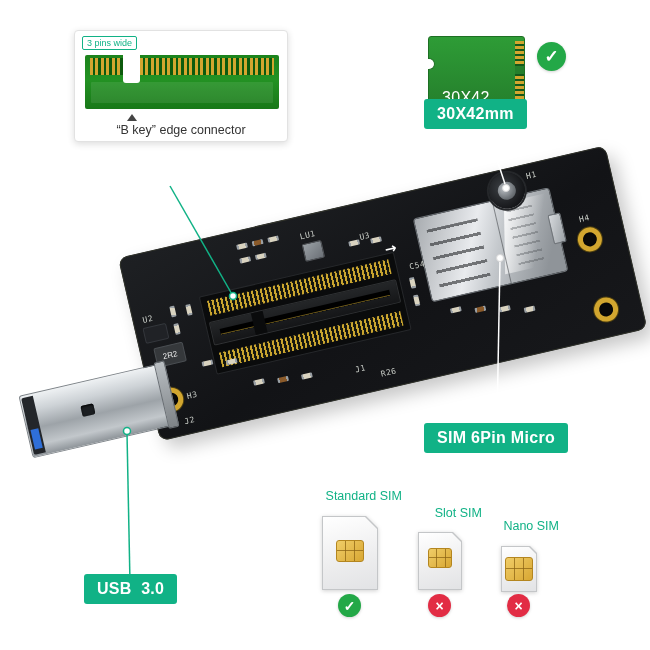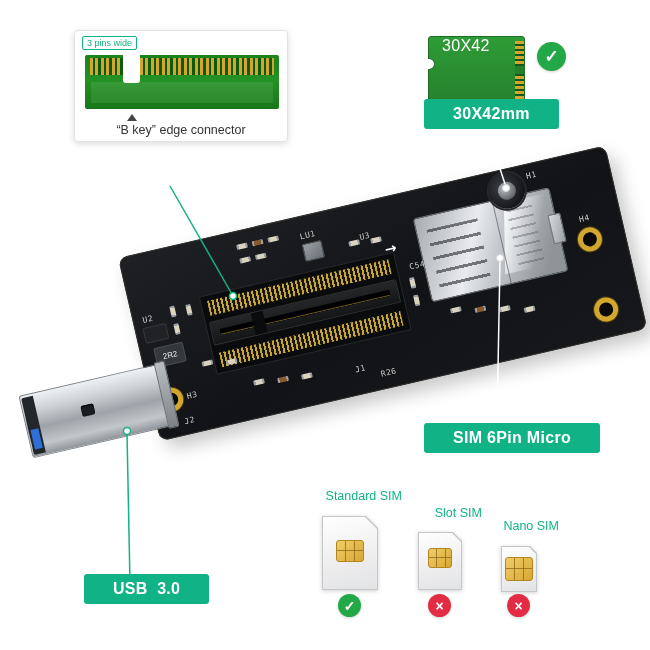--- a/index.html
+++ b/index.html
@@ -5,21 +5,21 @@
   :root{
     --teal:#11b286; --green:#23a847; --red:#e22c44; --gold:#d2a62f;
     --pcb-green:#239223; --usb-blue:#2f6fd8;
   }
   *{margin:0;padding:0;box-sizing:border-box;}
   body{width:650px;height:650px;font-family:"Liberation Sans",sans-serif;background:#fff;}
   .stage{position:relative;width:650px;height:650px;background:#fff;overflow:hidden;}
 
   
   .badge{position:absolute;background:var(--teal);color:#fff;font-weight:bold;font-size:16px;
-    padding:6px 29px;border-radius:3px;letter-spacing:.3px;z-index:7;white-space:pre;}
+    padding:6px 13px;border-radius:3px;letter-spacing:.3px;z-index:7;white-space:pre;}
 
   
   .leaders{position:absolute;left:0;top:0;z-index:6;pointer-events:none;}
 
   
   .edge-card{position:absolute;left:74px;top:30px;width:214px;height:112px;background:#fff;
     border:1px solid #e2e2e2;border-radius:4px;box-shadow:0 2px 7px rgba(0,0,0,.14);z-index:3;}
   .pins-tag{position:absolute;left:7px;top:5px;font-size:9px;color:var(--teal);
     border:1px solid var(--teal);padding:1px 4px;border-radius:2px;background:#fff;z-index:2;}
   .edge-pcb{position:absolute;left:10px;top:24px;width:194px;height:54px;border-radius:2px;
@@ -30,21 +30,21 @@
   .pin-right{left:55px;width:134px;}
   .notch{position:absolute;left:38px;top:-2px;width:17px;height:30px;background:#fff;border-radius:0 0 3px 3px;}
   .edge-inner{position:absolute;left:6px;top:27px;width:182px;height:21px;background:rgba(255,255,255,.09);border-radius:1px;}
   .edge-arrow{position:absolute;left:52px;top:83px;width:0;height:0;
     border-left:5px solid transparent;border-right:5px solid transparent;border-bottom:7px solid #444;}
   .edge-caption{position:absolute;left:0;right:0;top:92px;text-align:center;font-size:12.5px;color:#333;}
 
   
   .m2-card{position:absolute;left:428px;top:36px;width:97px;height:72px;border-radius:3px;z-index:3;
     background:linear-gradient(180deg,#2e9c36,#257f2c);border:1px solid #1d6f23;
-    display:flex;align-items:flex-start;}
+    display:flex;align-items:flex-end;}
   .m2-size{color:#fff;font-size:16px;padding-left:13px;letter-spacing:.3px;}
   .m2-pins{position:absolute;right:0;top:4px;bottom:4px;width:9px;
     background:repeating-linear-gradient(180deg,var(--gold) 0 3px,#14591b 3px 5px);}
   .m2-keynotch{position:absolute;right:0;top:29px;width:9px;height:8px;background:#257f2c;}
   .m2-screw-notch{position:absolute;left:-1px;top:21px;width:7px;height:12px;background:#fff;
     border:1px solid #1d6f23;border-left:none;border-radius:0 6px 6px 0;}
 
   
   .result{position:absolute;width:23px;height:23px;border-radius:50%;display:flex;align-items:center;
     justify-content:center;color:#fff;font-weight:bold;font-size:14px;z-index:5;box-shadow:0 1px 3px rgba(0,0,0,.18);}

